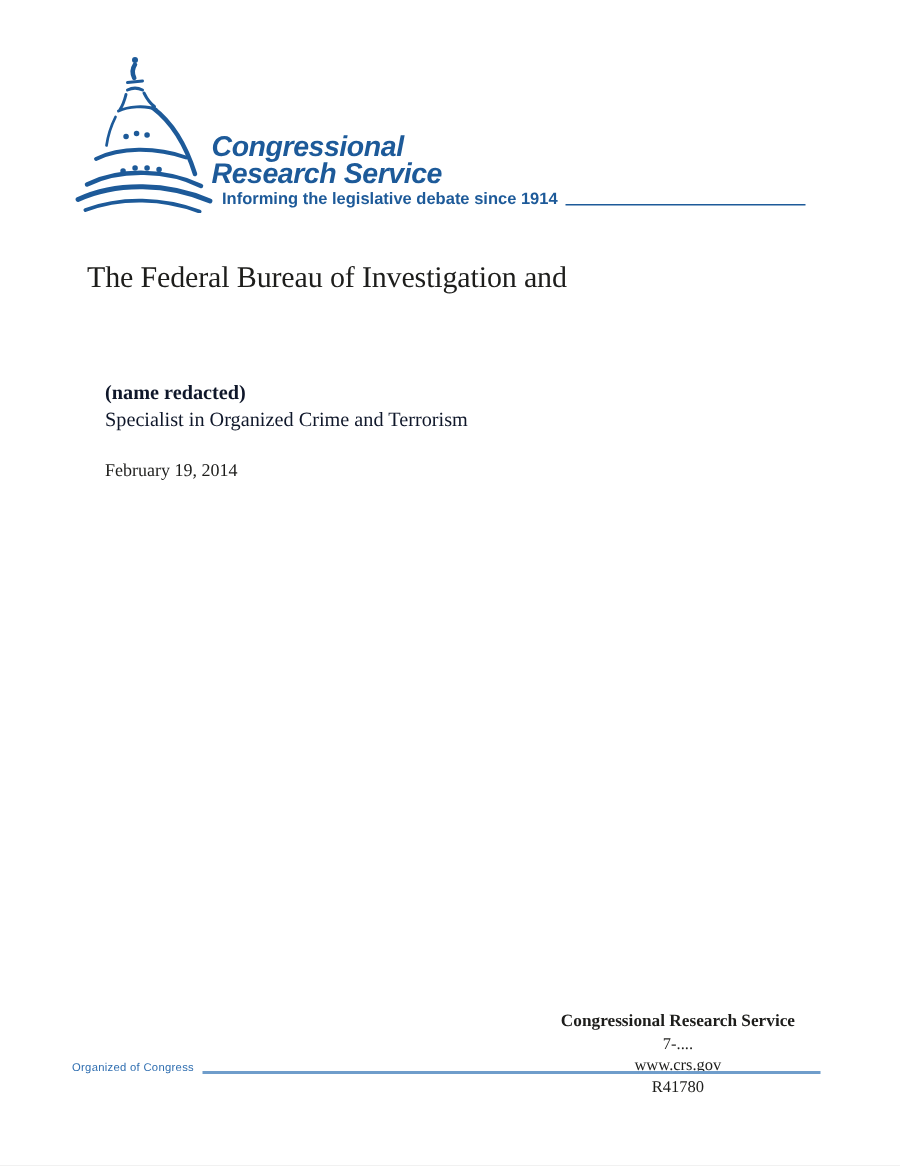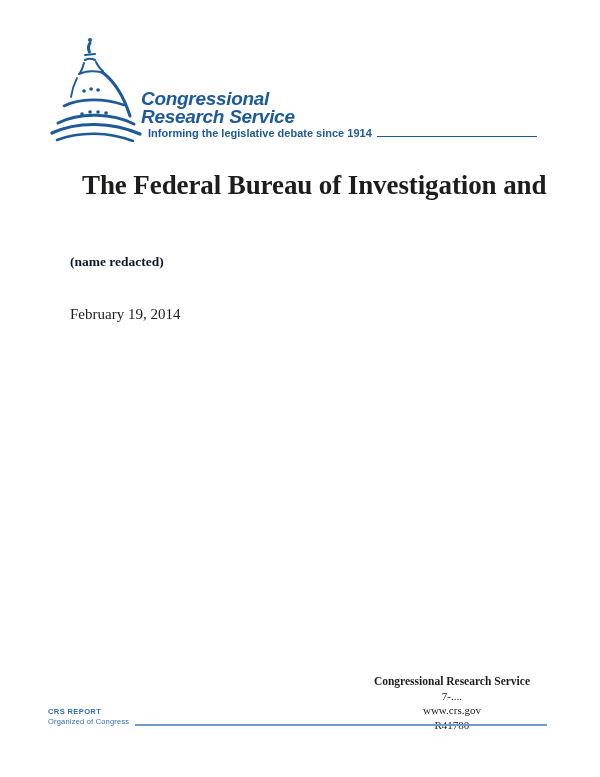--- a/index.html
+++ b/index.html
@@ -30,32 +30,32 @@
     font-family: "Liberation Sans", "DejaVu Sans", sans-serif;
     font-weight: 600; font-size: 11px; color: #1d5a99;
   }
   .logo-tagline-row .rule {
     flex: 1; height: 1.5px; background: #1d5a99;
     margin-left: 5px; margin-bottom: 2px;
   }
 
   
   .report-title {
-    position: absolute; left: 82px; top: 169px; width: 480px;
-    font-size: 27px; font-weight: 700; color: #1d1d1b;
+    position: absolute; left: 58px; top: 169px; width: 480px;
+    font-size: 20px; font-weight: 400; color: #1d1d1b;
     line-height: 33px; letter-spacing: -0.1px;
   }
   .author-block {
     position: absolute; left: 70px; top: 253px;
     font-size: 13.5px; color: #0f172a; line-height: 18px;
   }
   .author-name { font-weight: 700; }
   .report-date {
     position: absolute; left: 70px; top: 306px;
-    font-size: 15px; color: #1d1d1b;
+    font-size: 12px; color: #1d1d1b;
   }
 
   
   .contact-block {
     position: absolute; right: 70px; top: 674px;
     text-align: center; color: #1d1d1b;
     font-size: 11px; line-height: 14.5px;
   }
   .contact-org { font-weight: 700; font-size: 11.5px; }
 
@@ -118,31 +118,31 @@
       <span class="rule"></span>
     </div>
   </div>
 
   <div class="report-title">
     <div>The Federal Bureau of Investigation and</div>
   </div>
 
   <div class="author-block">
     <div class="author-name">(name redacted)</div>
+    <div>Specialist in Organized Crime and Terrorism</div>
   </div>
   <div class="report-date">February 19, 2014</div>
 
   <div class="contact-block">
     <div class="contact-org">Congressional Research Service</div>
     <div>7-....</div>
     <div>www.crs.gov</div>
     <div>R41780</div>
   </div>
 
   <div class="footer-strip">
-    <div class="report-label">CRS REPORT</div>
     <div class="footer-rule-row">
       <span>Organized of Congress</span>
       <span class="rule"></span>
     </div>
   </div>
 
 </div>
 
 </body></html>

